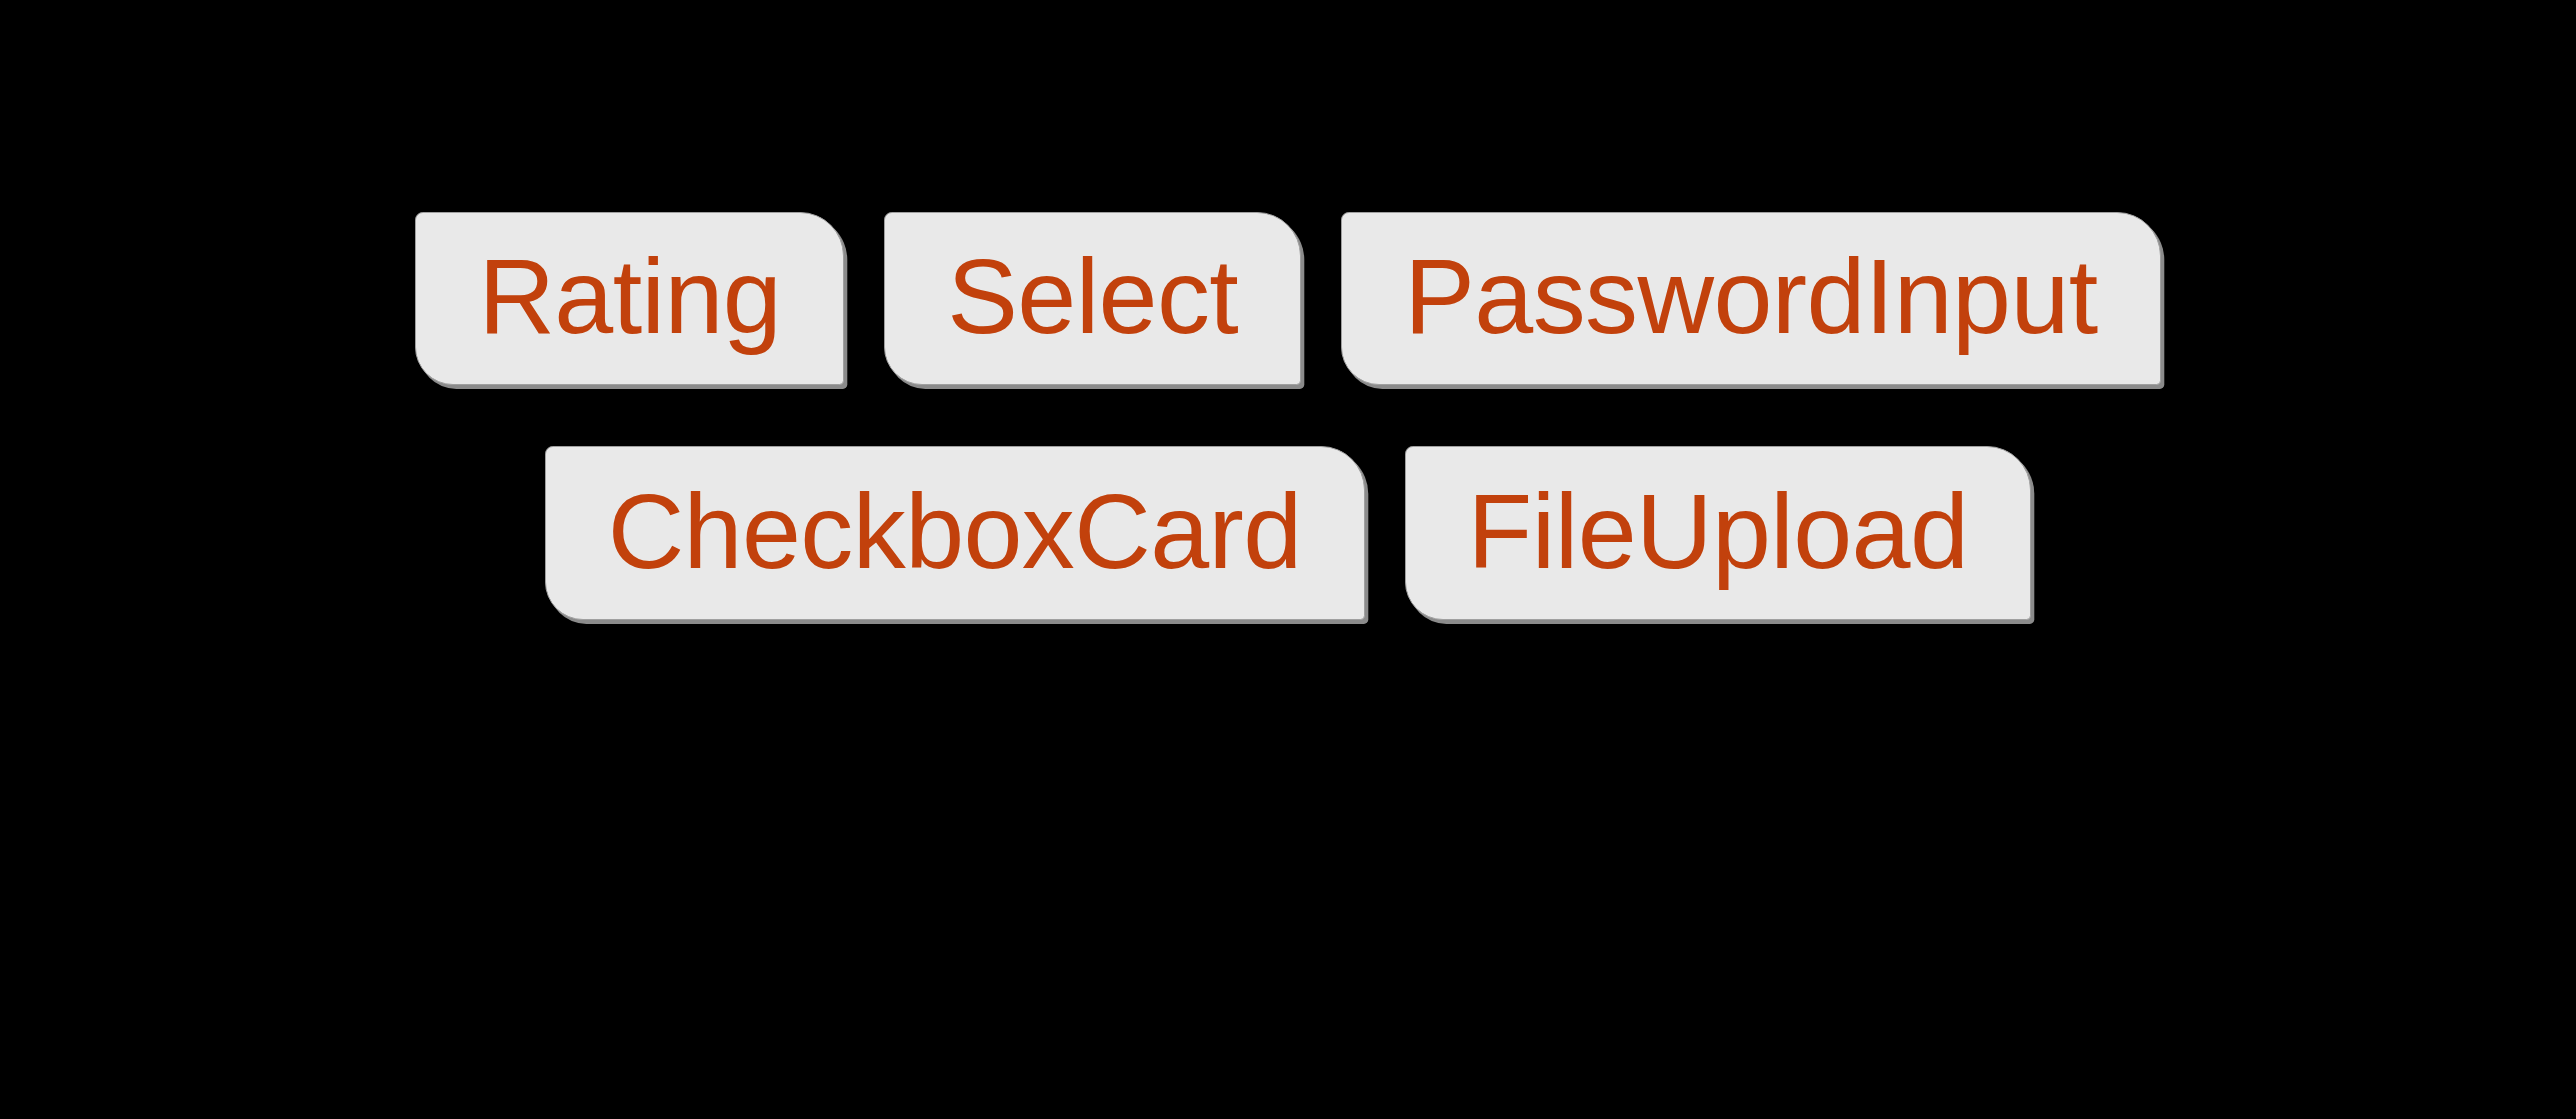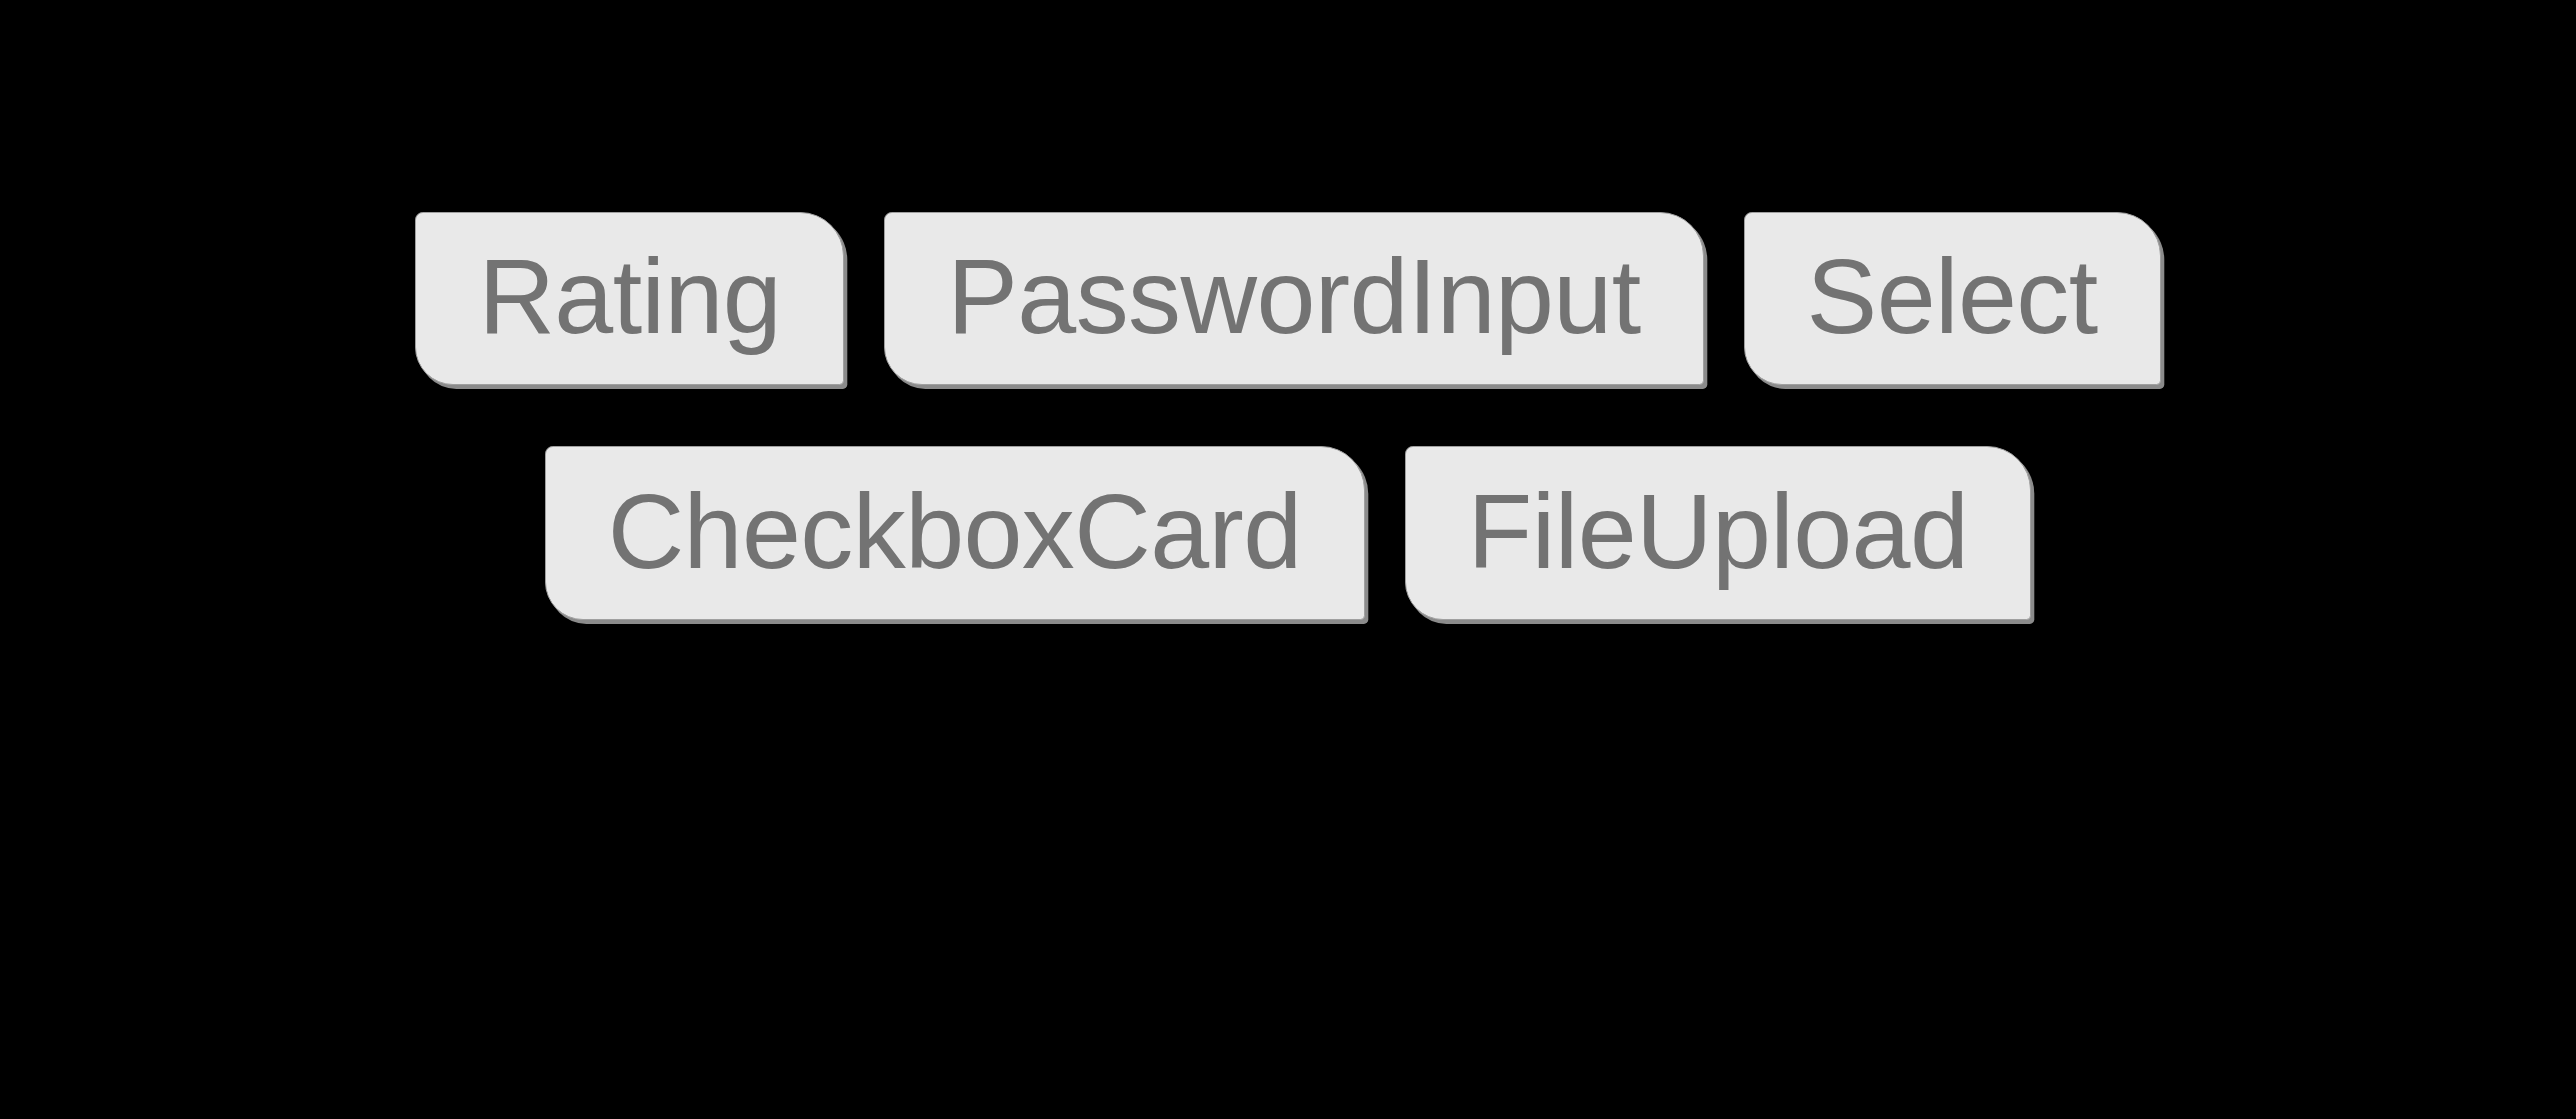--- a/index.html
+++ b/index.html
@@ -25,39 +25,39 @@
     gap: 40px;
     margin-bottom: 61px;
   }
   .chip {
     display: inline-block;
     font-family: "Liberation Sans", "DejaVu Sans", sans-serif;
     font-size: 106px;
     line-height: 119px;
     font-weight: 400;
     letter-spacing: -0.6px;
-    color: #737373;
+    color: #c2410c;
     background: #e9e9e9;
     border: 1.7px solid #a0a0a0;
     border-radius: 7.8px 44px 4.4px 38px;
     padding: 24.4px 62px 28px 62px;
     box-shadow: 3.3px 3.9px 0 0 #8b8b8b;
     white-space: nowrap;
     cursor: pointer;
   }
 </style>
 </head>
 <body>
 
 <main class="board">
 
   <div class="row">
     <button class="chip">Rating</button>
+    <button class="chip">Select</button>
     <button class="chip">PasswordInput</button>
-    <button class="chip">Select</button>
   </div>
 
   <div class="row">
     <button class="chip">CheckboxCard</button>
     <button class="chip">FileUpload</button>
   </div>
 
 
 </main>
 

